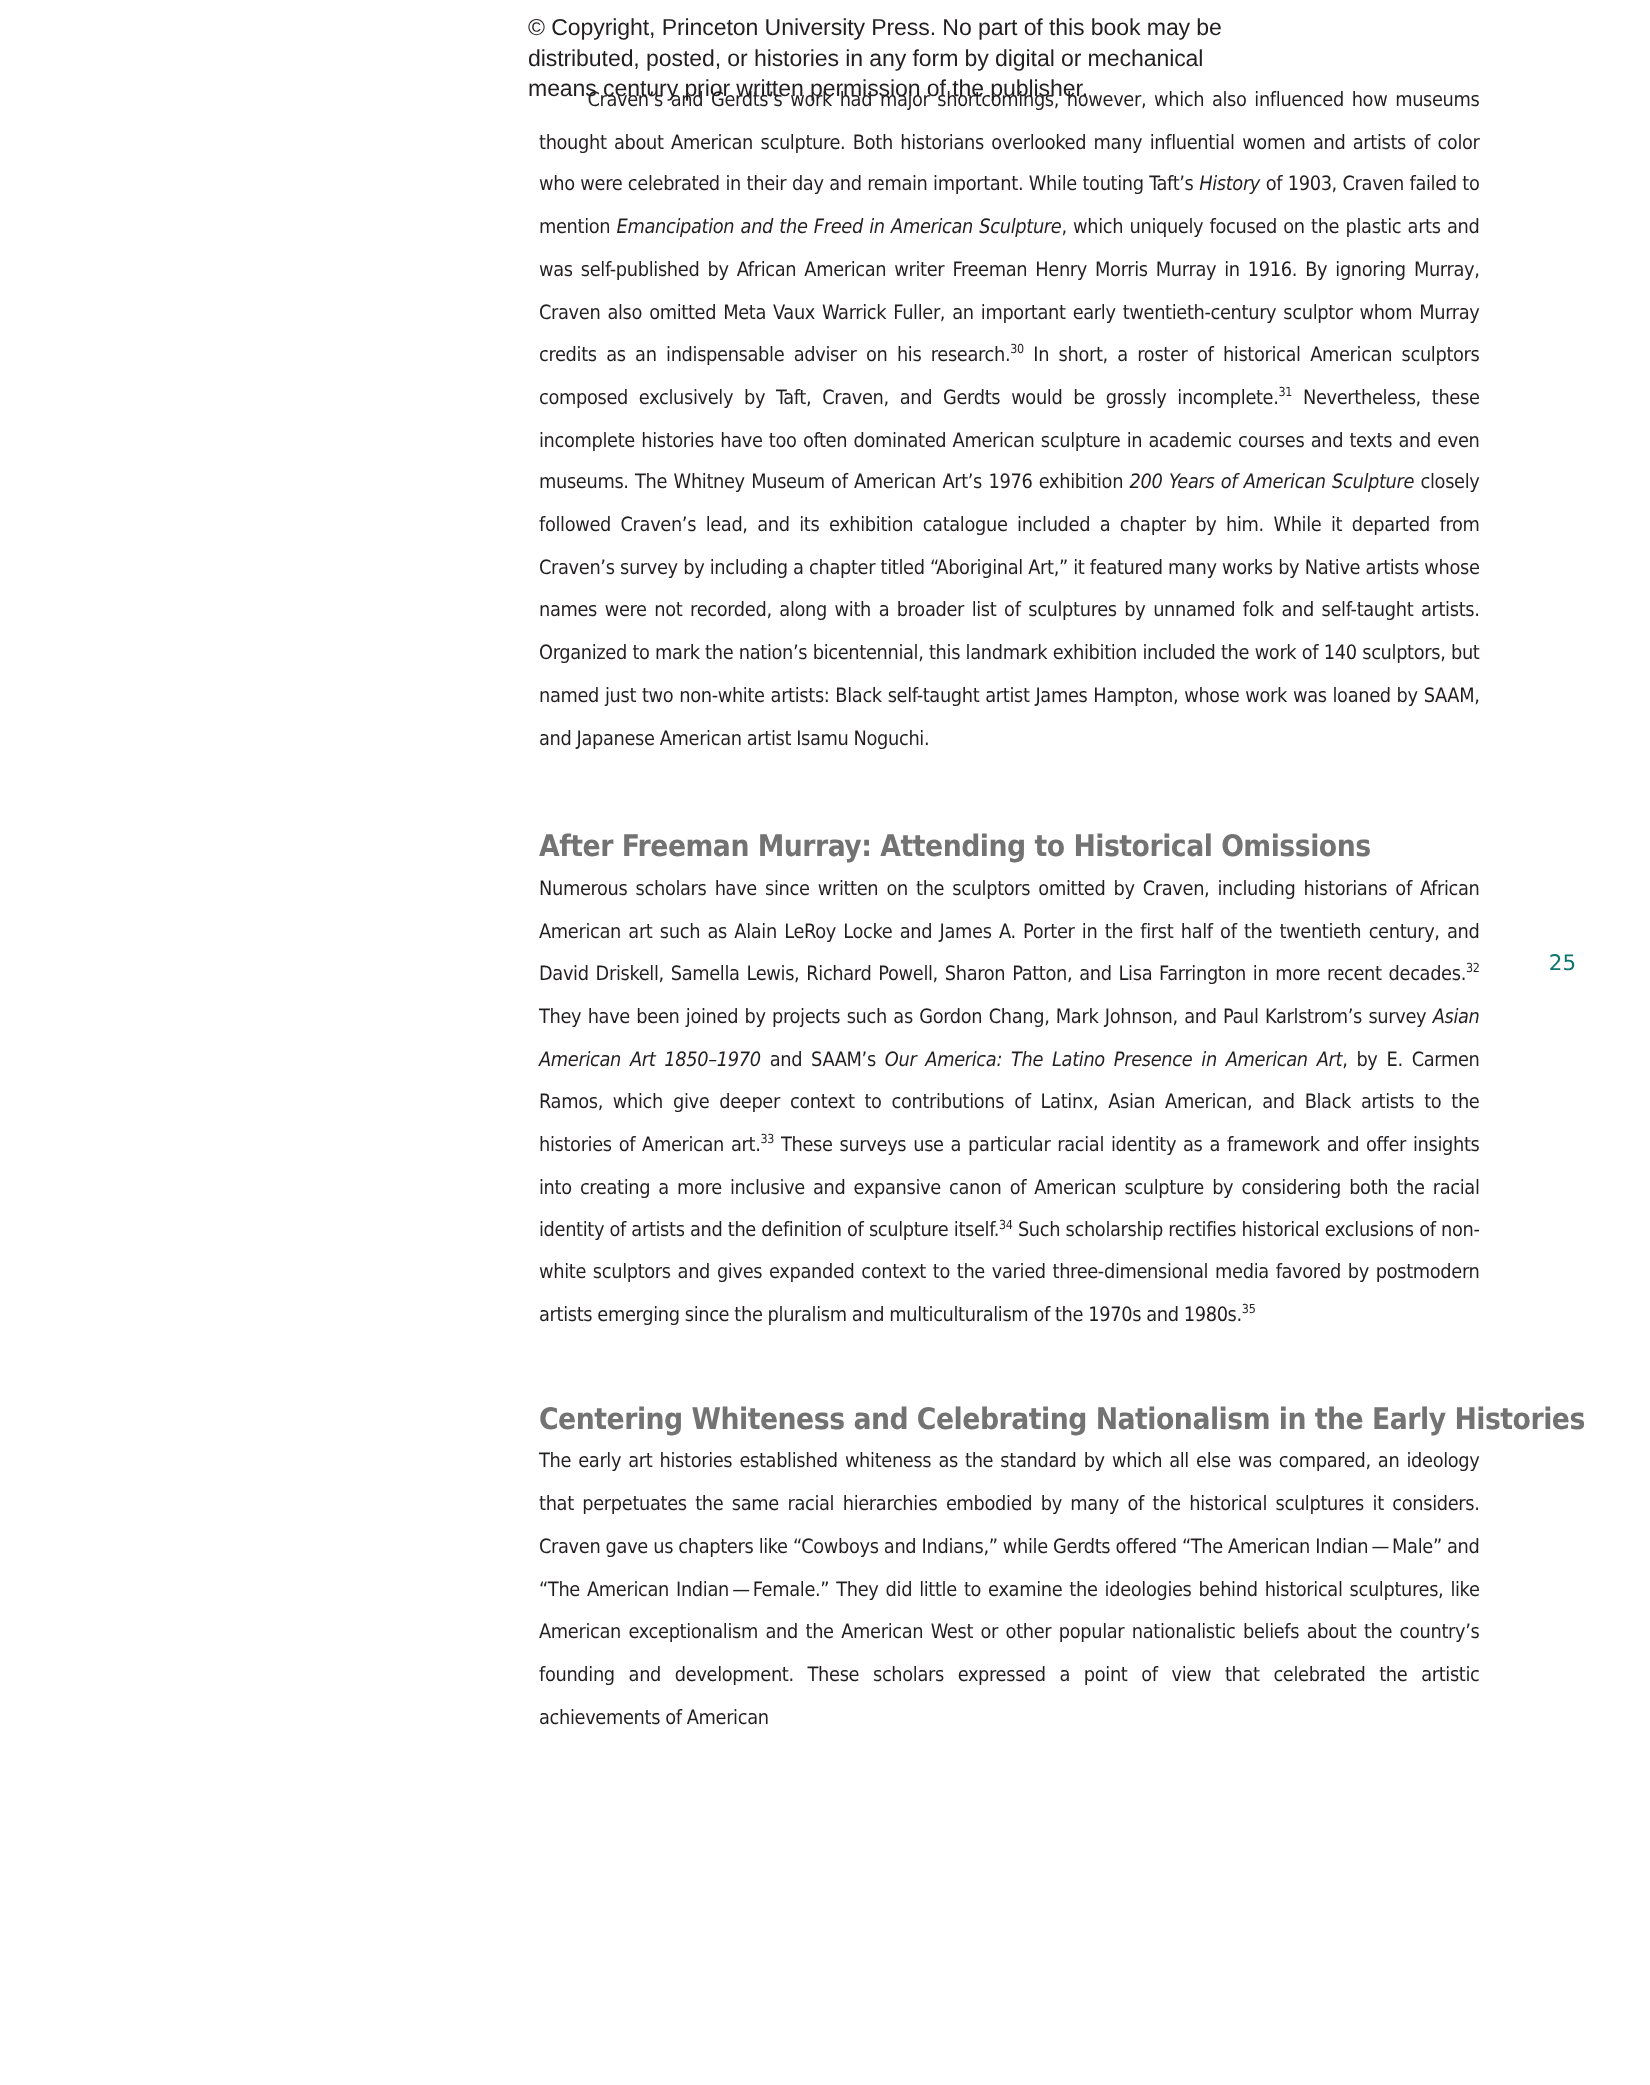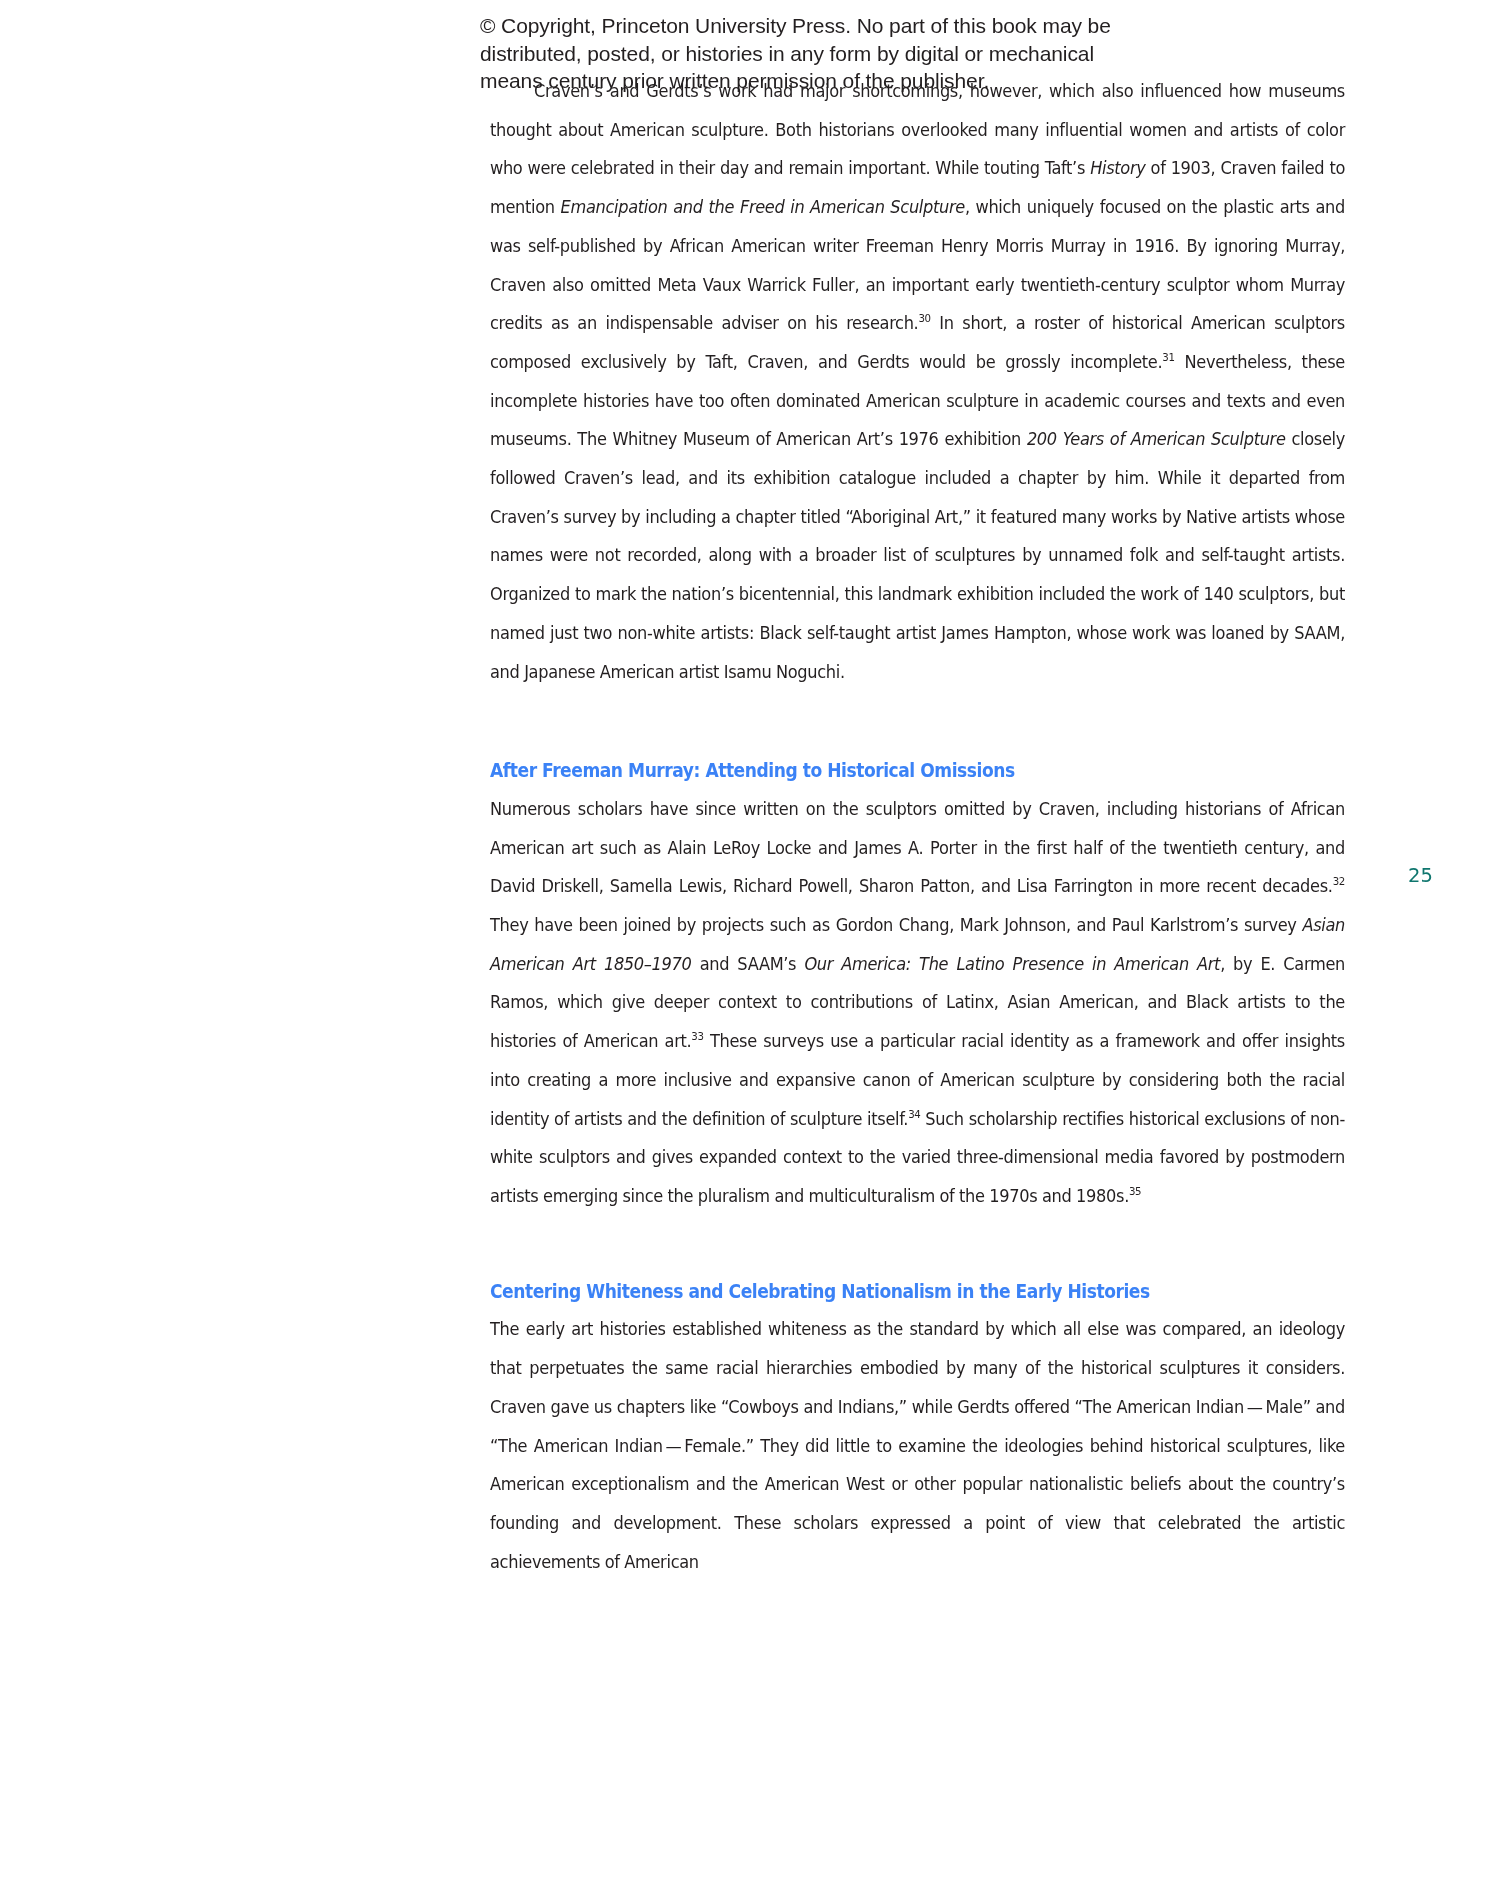--- a/index.html
+++ b/index.html
@@ -63,24 +63,24 @@
     hyphens: none;
   }
   p.first-par {
     text-indent: 44px;
   }
 
   
   h2.section-heading {
     margin: 0;
     font-family: "DejaVu Sans", "Liberation Sans", sans-serif;
-    font-size: 19px;
+    font-size: 27px;
     line-height: 38.7px;
     font-weight: bold;
-    color: #3b82f6;
+    color: #737373;
     letter-spacing: -0.45px;
     white-space: nowrap;
     font-stretch: condensed;
   }
 
   .spacer-lg { height: 60px; }
   .spacer-md { height: 56px; }
 
   .heading-row {
     position: relative;

